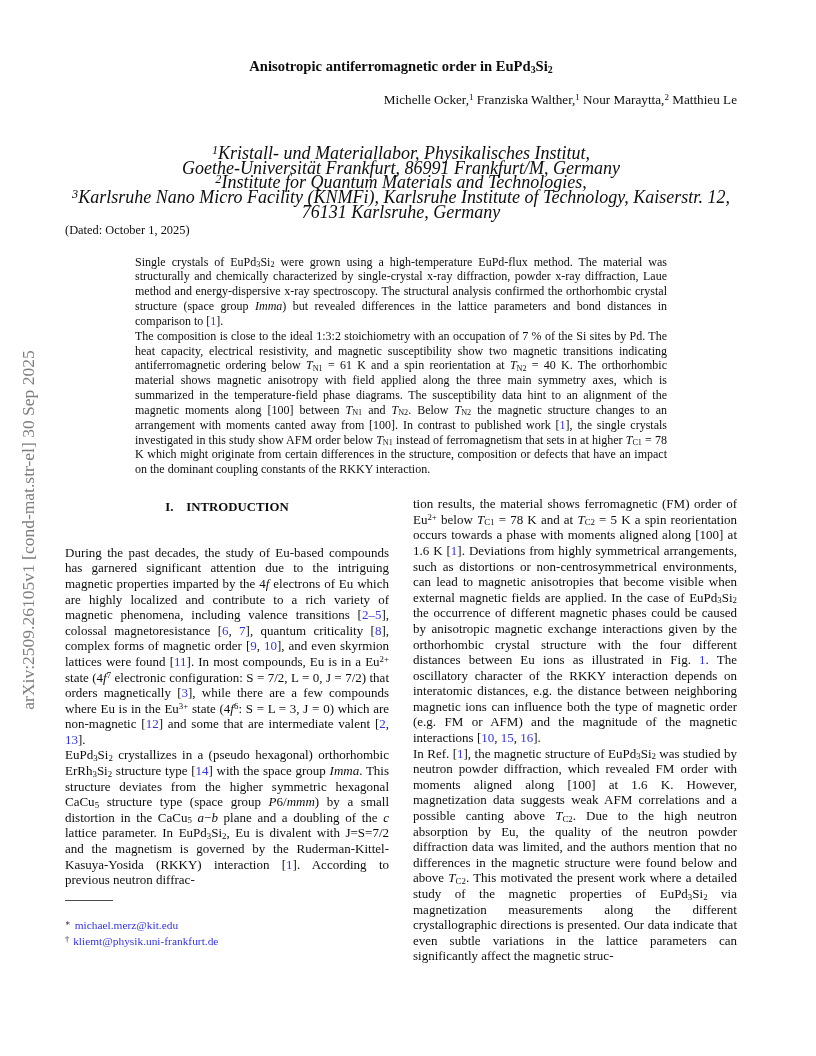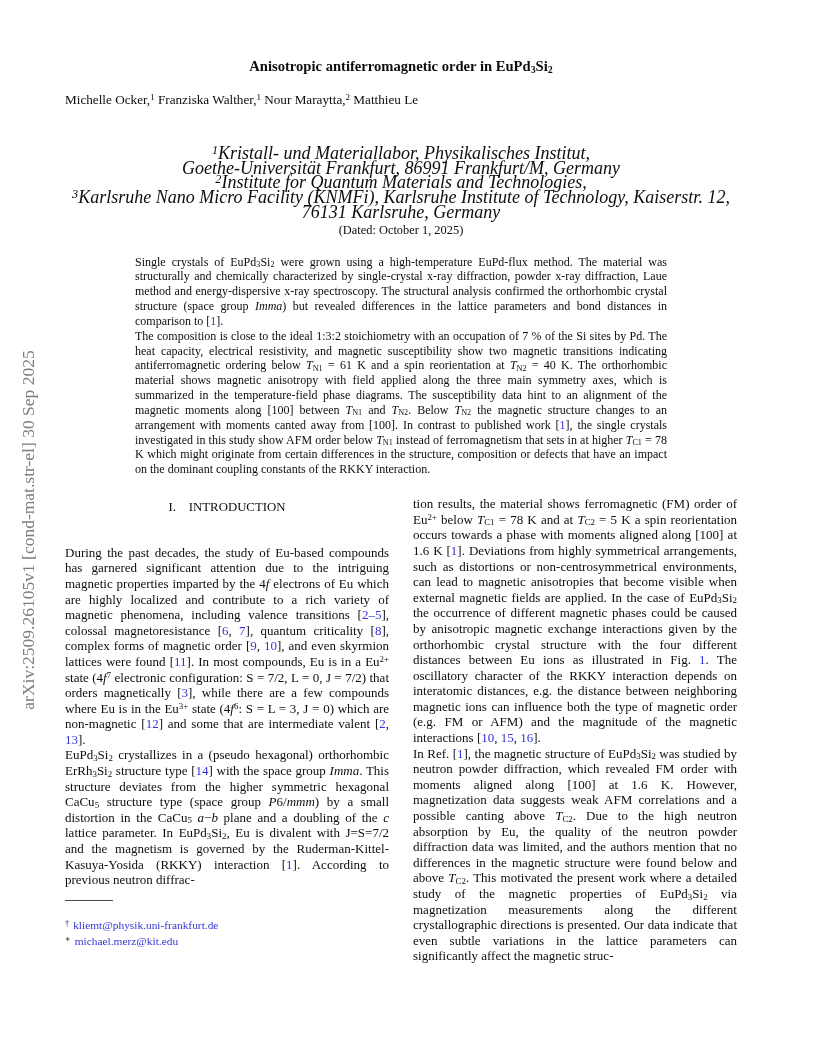--- a/index.html
+++ b/index.html
@@ -35,34 +35,34 @@
     left:65px;top:58px;
     width:672px;
   }
   .title{
     text-align:center;
     font-size:14.6px;
     font-weight:bold;
     margin:0 0 17px 0;
   }
   .authors{
-    text-align:left;
+    text-align:right;
     font-size:13.2px;
     line-height:16px;
     margin:0 0 9px 0;
   }
   .affiliations{
     text-align:center;
     font-style:italic;
     font-size:18px;
     line-height:14.7px;
     margin-top:38px;
   }
   .dated{
-    text-align:center;
+    text-align:left;
     font-size:12.4px;
     margin-top:3px;
   }
   .abstract{
     margin:17px auto 16px auto;
     width:532px;
     font-size:12px;
     line-height:14.85px;
     text-align:justify;
   }
@@ -75,21 +75,21 @@
   }
   .col{
     width:324px;
     font-size:13px;
     line-height:15.6px;
     text-align:justify;
   }
   .col p{margin:0;}
   .section-heading{
     text-align:center;
-    font-weight:normal;
+    font-weight:bold;
     font-size:12.8px;
     margin:4px 0 29px 0;
   }
   .footnote-rule{
     width:48px;
     border:none;
     border-top:1px solid #4a4a4a;
     margin:12px 0 17px 0;
   }
   .footnotes{
@@ -137,24 +137,24 @@
 
       <div class="col">
         <div class="section-heading">I.  INTRODUCTION</div>
         <p>During the past decades, the study of Eu-based compounds has garnered significant attention due to the intriguing magnetic properties imparted by the 4<i>f</i> electrons of Eu which are highly localized and contribute to a rich variety of magnetic phenomena, including valence transitions [<a>2–5</a>], colossal magnetoresistance [<a>6</a>, <a>7</a>], quantum criticality [<a>8</a>], complex forms of magnetic order [<a>9</a>, <a>10</a>], and even skyrmion lattices were found [<a>11</a>]. In most compounds, Eu is in a Eu<sup>2+</sup> state (4<i>f</i><sup>7</sup> electronic configuration: S = 7/2, L = 0, J = 7/2) that orders magnetically [<a>3</a>], while there are a few compounds where Eu is in the Eu<sup>3+</sup> state (4<i>f</i><sup>6</sup>: S = L = 3, J = 0) which are non-magnetic [<a>12</a>] and some that are intermediate valent [<a>2</a>, <a>13</a>].</p>
         <p>EuPd<sub>3</sub>Si<sub>2</sub> crystallizes in a (pseudo hexagonal) orthorhombic ErRh<sub>3</sub>Si<sub>2</sub> structure type [<a>14</a>] with the space group <i>Imma</i>. This structure deviates from the higher symmetric hexagonal CaCu<sub>5</sub> structure type (space group <i>P</i>6/<i>mmm</i>) by a small distortion in the CaCu<sub>5</sub> <i>a</i>−<i>b</i> plane and a doubling of the <i>c</i> lattice parameter. In EuPd<sub>3</sub>Si<sub>2</sub>, Eu is divalent with J=S=7/2 and the magnetism is governed by the Ruderman-Kittel-Kasuya-Yosida (RKKY) interaction [<a>1</a>]. According to previous neutron diffrac-</p>
 
         <hr class="footnote-rule">
 
         <div class="footnotes">
           <div class="footnote-item">
-            <span class="footnote-marker">†</span><a>kliemt@physik.uni-frankfurt.de</a>
+            <span class="footnote-marker">∗</span><a>michael.merz@kit.edu</a>
           </div>
           <div class="footnote-item">
-            <span class="footnote-marker">∗</span><a>michael.merz@kit.edu</a>
+            <span class="footnote-marker">†</span><a>kliemt@physik.uni-frankfurt.de</a>
           </div>
         </div>
       </div>
 
       <div class="col">
         <p>tion results, the material shows ferromagnetic (FM) order of Eu<sup>2+</sup> below <i>T</i><sub>C1</sub> = 78 K and at <i>T</i><sub>C2</sub> = 5 K a spin reorientation occurs towards a phase with moments aligned along [100] at 1.6 K [<a>1</a>]. Deviations from highly symmetrical arrangements, such as distortions or non-centrosymmetrical environments, can lead to magnetic anisotropies that become visible when external magnetic fields are applied. In the case of EuPd<sub>3</sub>Si<sub>2</sub> the occurrence of different magnetic phases could be caused by anisotropic magnetic exchange interactions given by the orthorhombic crystal structure with the four different distances between Eu ions as illustrated in Fig. <a>1</a>. The oscillatory character of the RKKY interaction depends on interatomic distances, e.g. the distance between neighboring magnetic ions can influence both the type of magnetic order (e.g. FM or AFM) and the magnitude of the magnetic interactions [<a>10</a>, <a>15</a>, <a>16</a>].</p>
         <p>In Ref. [<a>1</a>], the magnetic structure of EuPd<sub>3</sub>Si<sub>2</sub> was studied by neutron powder diffraction, which revealed FM order with moments aligned along [100] at 1.6 K. However, magnetization data suggests weak AFM correlations and a possible canting above <i>T</i><sub>C2</sub>. Due to the high neutron absorption by Eu, the quality of the neutron powder diffraction data was limited, and the authors mention that no differences in the magnetic structure were found below and above <i>T</i><sub>C2</sub>. This motivated the present work where a detailed study of the magnetic properties of EuPd<sub>3</sub>Si<sub>2</sub> via magnetization measurements along the different crystallographic directions is presented. Our data indicate that even subtle variations in the lattice parameters can significantly affect the magnetic struc-</p>
       </div>
 
     </div>

